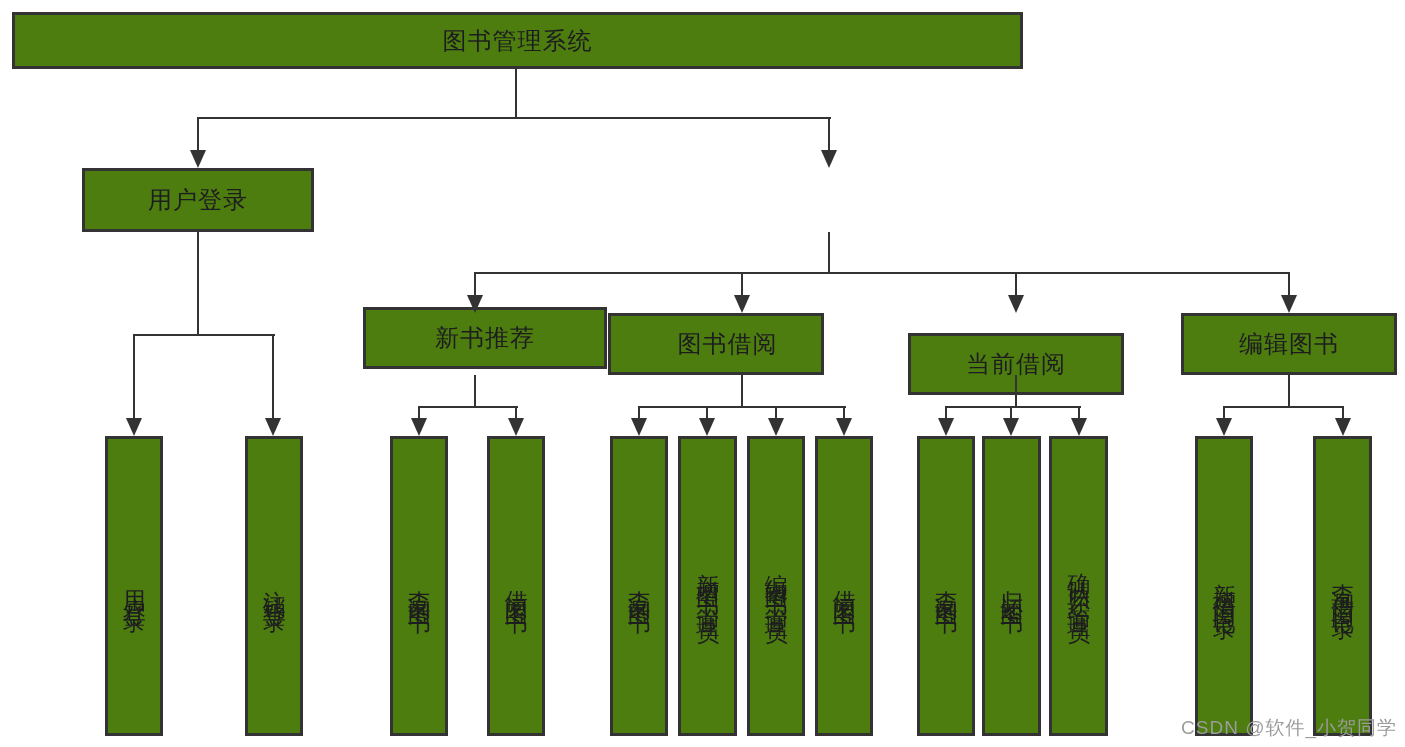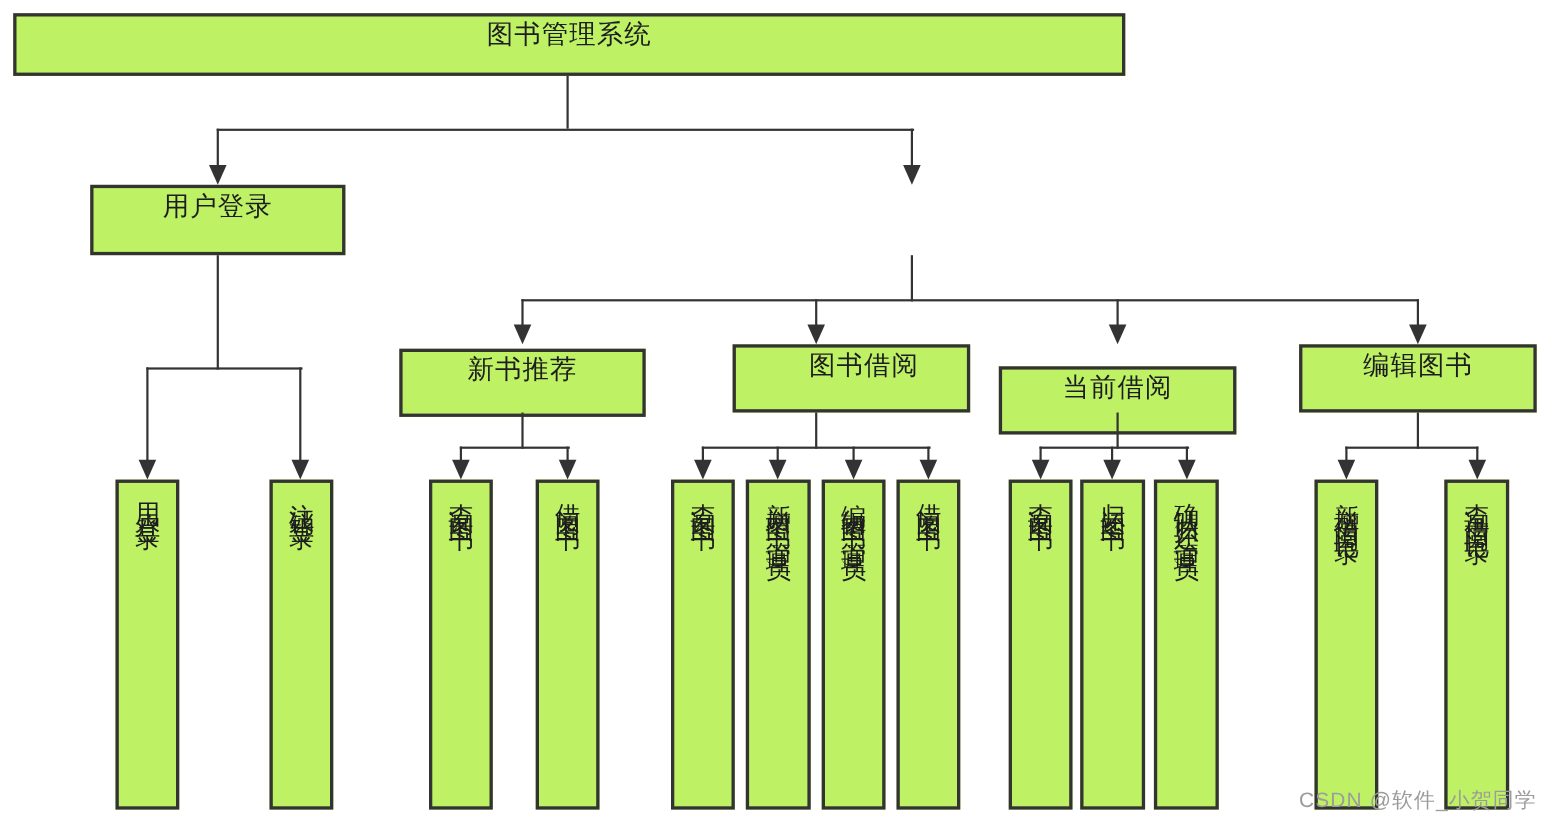--- a/index.html
+++ b/index.html
@@ -4,22 +4,22 @@
 <style>
   html,body { margin:0; padding:0; }
   body {
     width:1405px; height:747px; position:relative; overflow:hidden;
     background:var(--background,#ffffff);
     font-family:"Liberation Sans", sans-serif;
   }
   .node {
     position:absolute; box-sizing:border-box;
     border:3px solid var(--line,#333333);
-    background:#bef264;
-    display:flex; align-items:flex-start; justify-content:center;
+    background:#4d7c0f;
+    display:flex; align-items:center; justify-content:center;
     color:var(--text,#1d1d1f);
   }
   .hnode { font-size:24px; letter-spacing:1px; }
   .leaf  { top:436px; height:300px; font-size:23px; }
   .vtext {
     writing-mode:vertical-rl; text-orientation:mixed;
     letter-spacing:7px; line-height:1.1; white-space:nowrap;
   }
   .hline, .vline { position:absolute; background:var(--line,#333333); }
   .hline { height:2px; }
@@ -41,24 +41,24 @@
 <div style="position:absolute;inset:0;">
 
   <div class="node hnode" style="left:12px;top:12px;width:1011px;height:57px;">
     <span>图书管理系统</span>
   </div>
 
   <div class="node hnode" style="left:82px;top:168px;width:232px;height:64px;">
     <span>用户登录</span>
   </div>
 
-  <div class="node hnode" style="left:363px;top:317px;width:224px;height:62px;">
+  <div class="node hnode" style="left:363px;top:307px;width:244px;height:62px;">
     <span>新书推荐</span>
   </div>
-  <div class="node hnode" style="left:666px;top:313px;width:216px;height:62px;padding-left:23px;">
+  <div class="node hnode" style="left:608px;top:313px;width:216px;height:62px;padding-left:23px;">
     <span>图书借阅</span>
   </div>
   <div class="node hnode" style="left:908px;top:313px;width:216px;height:62px;margin-top:20px;">
     <span>当前借阅</span>
   </div>
   <div class="node hnode" style="left:1181px;top:313px;width:216px;height:62px;">
     <span>编辑图书</span>
   </div>
 
   <div class="node leaf" style="left:105px;width:58px;">

